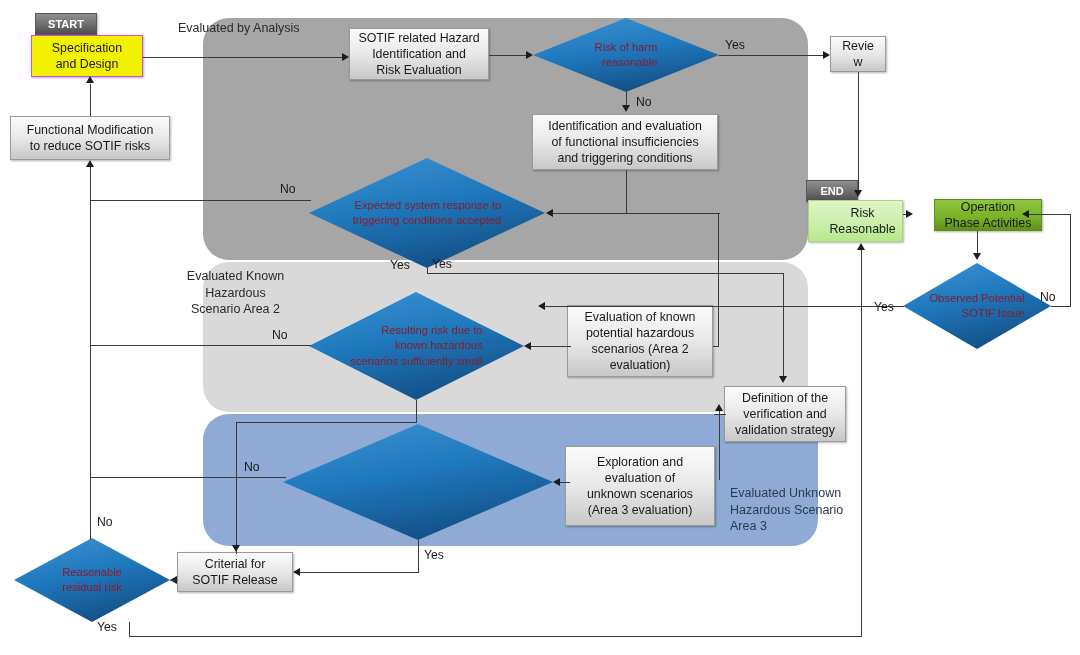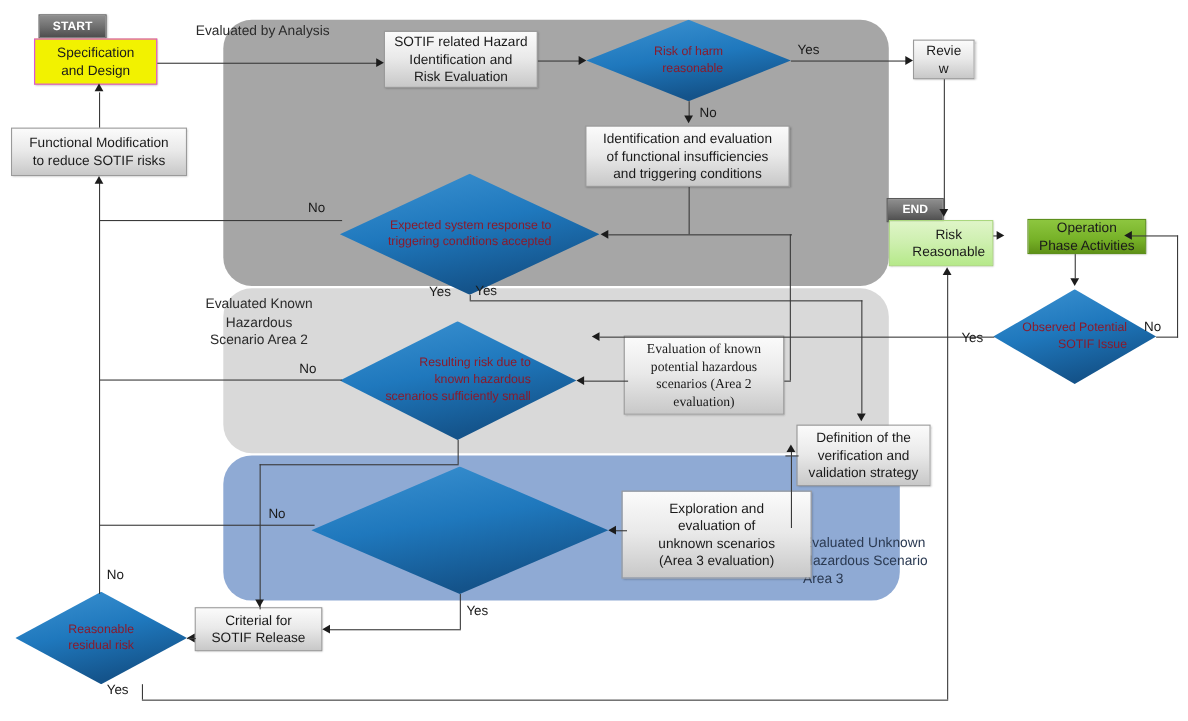--- a/index.html
+++ b/index.html
@@ -146,30 +146,30 @@
 
   <div class="box" style="left:830px; top:36px; width:56px; height:36px;">Revie
 w</div>
 
   <div class="box green-light" style="left:808px; top:200px; width:95px; height:42px;">Risk
 Reasonable</div>
 
   <div class="box green-dark" style="left:914px; top:199px; width:108px; height:32px;margin-left:20px;">Operation
 Phase Activities</div>
 
-  <div class="box" style="left:567px; top:305px; width:146px; height:72px;font-family:Liberation Serif, serif;">Evaluation of known
+  <div class="box" style="left:567px; top:305px; width:146px; height:72px;">Evaluation of known
 potential hazardous
 scenarios (Area 2
 evaluation)</div>
 
   <div class="box" style="left:724px; top:386px; width:122px; height:56px;">Definition of the
 verification and
 validation strategy</div>
 
-  <div class="box" style="left:565px; top:446px; width:173px; height:80px;">Exploration and
+  <div class="box" style="left:565px; top:446px; width:150px; height:80px;">Exploration and
 evaluation of
 unknown scenarios
 (Area 3 evaluation)</div>
 
   <div class="box" style="left:177px; top:552px; width:116px; height:40px;">Criterial for
 SOTIF Release</div>
 
   <div class="diamond" style="left:533px; top:18px; width:186px; height:74px;">
     <svg width="186" height="74" viewBox="0 0 186 74">
       <defs>

